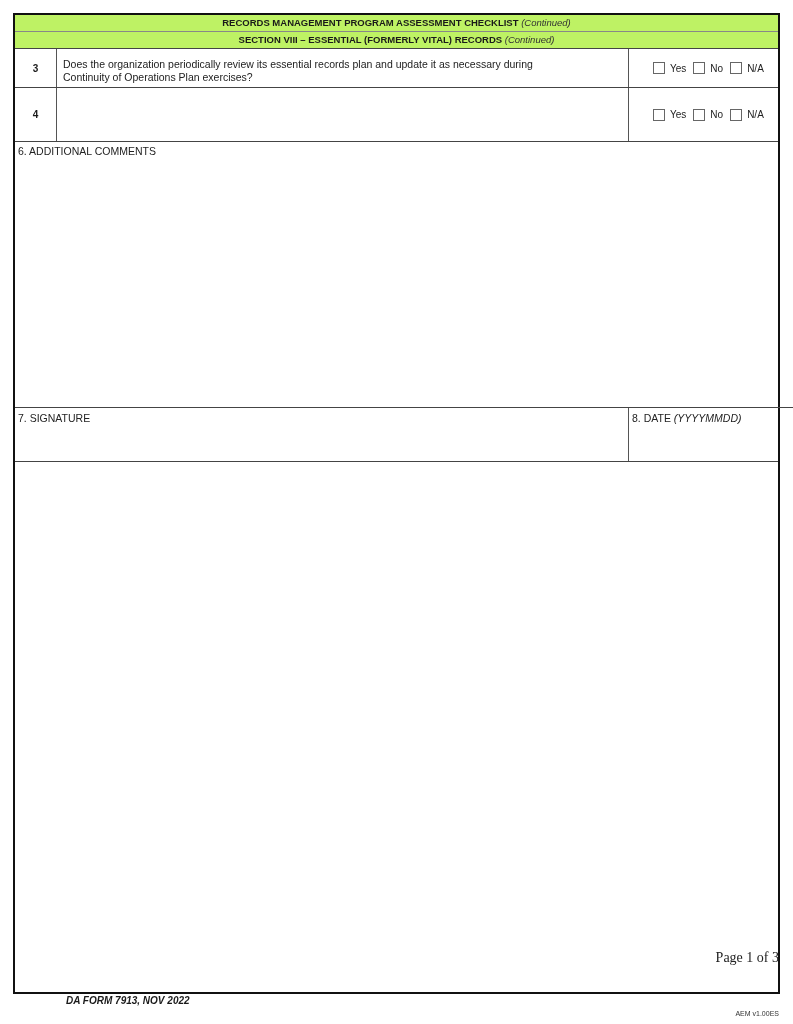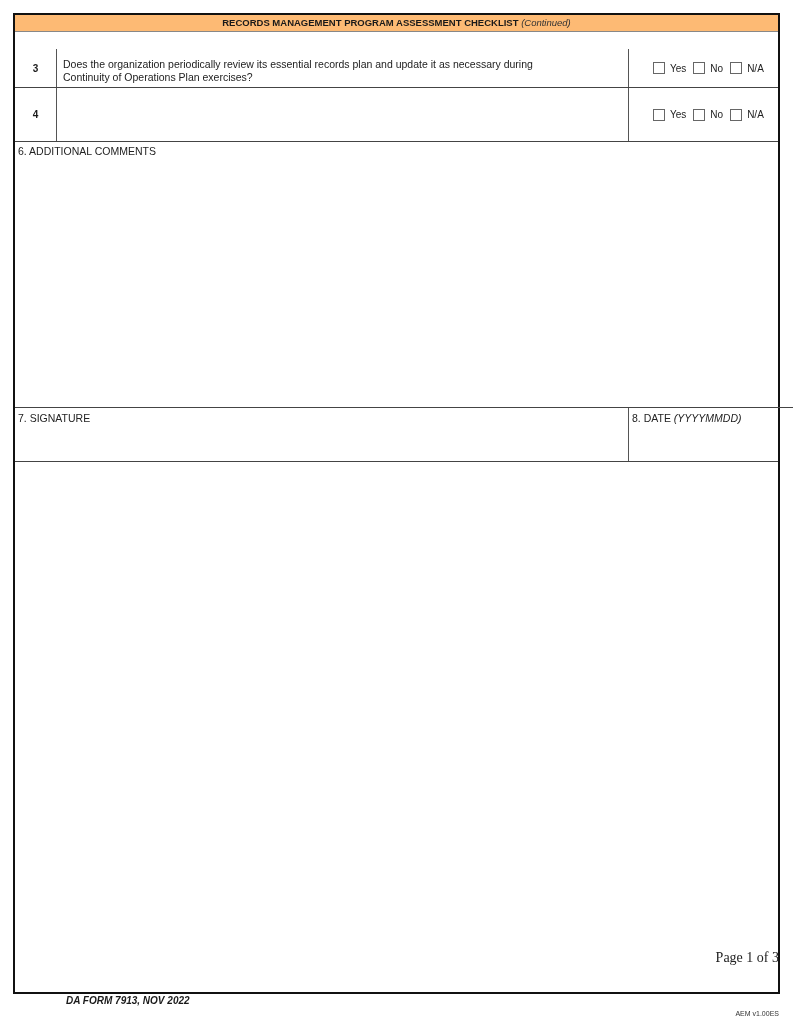--- a/index.html
+++ b/index.html
@@ -1,20 +1,20 @@
 <!DOCTYPE html>
 <html><head>
 <meta charset="utf-8">
 <style>
   html, body { margin:0; padding:0; background:#ffffff; }
   body { width:793px; height:1024px; position:relative; overflow:hidden;
          font-family:"Liberation Sans", sans-serif; color:#1a1a1a; }
   .frame { position:absolute; left:13px; top:13px; width:763px; height:977px;
            border:2px solid #111; box-sizing:content-box; }
-  .hdr { position:absolute; left:0; width:763px; height:16px; background:#fdba74;
+  .hdr { position:absolute; left:0; width:763px; height:16px; background:#bef264;
          text-align:center; font-size:9.5px; font-weight:bold; line-height:16px; }
   .hdr i { font-weight:normal; font-style:italic; color:#333; }
   .hdr1 { top:0; border-bottom:1px solid #888; }
   .hdr2 { top:17px; border-bottom:1px solid #444; }
   .row { position:absolute; left:0; width:763px; border-bottom:1px solid #444; }
   .num { position:absolute; left:0; top:0; bottom:0; width:41px; border-right:1px solid #555;
          display:flex; align-items:center; justify-content:center; font-size:10px; font-weight:bold; }
   .q { position:absolute; left:48px; width:565px; font-size:10.5px; line-height:13px; color:#222; }
   .ans { position:absolute; left:613px; top:0; bottom:0; width:150px; border-left:1px solid #555;
          display:flex; align-items:center; padding-left:24px; box-sizing:border-box; }
@@ -27,20 +27,24 @@
   .footer-right { position:absolute; right:14px; top:950px; font-size:14px; color:#222;font-family:Liberation Serif, serif; }
   .version { position:absolute; right:14px; top:1010px; font-size:7px; color:#333; }
 </style>
 </head>
 <body>
 
 <div class="frame">
 
   <div class="hdr hdr1">
     <span>RECORDS MANAGEMENT PROGRAM ASSESSMENT CHECKLIST</span>
+    <i>(Continued)</i>
+  </div>
+  <div class="hdr hdr2">
+    <span>SECTION VIII – ESSENTIAL (FORMERLY VITAL) RECORDS</span>
     <i>(Continued)</i>
   </div>
 
   <div class="row" style="top:34px;height:38px;">
     <div class="num">3</div>
     <div class="q" style="top:9px;">
       <div>Does the organization periodically review its essential records plan and update it as necessary during</div>
       <div>Continuity of Operations Plan exercises?</div>
     </div>
     <div class="ans">

